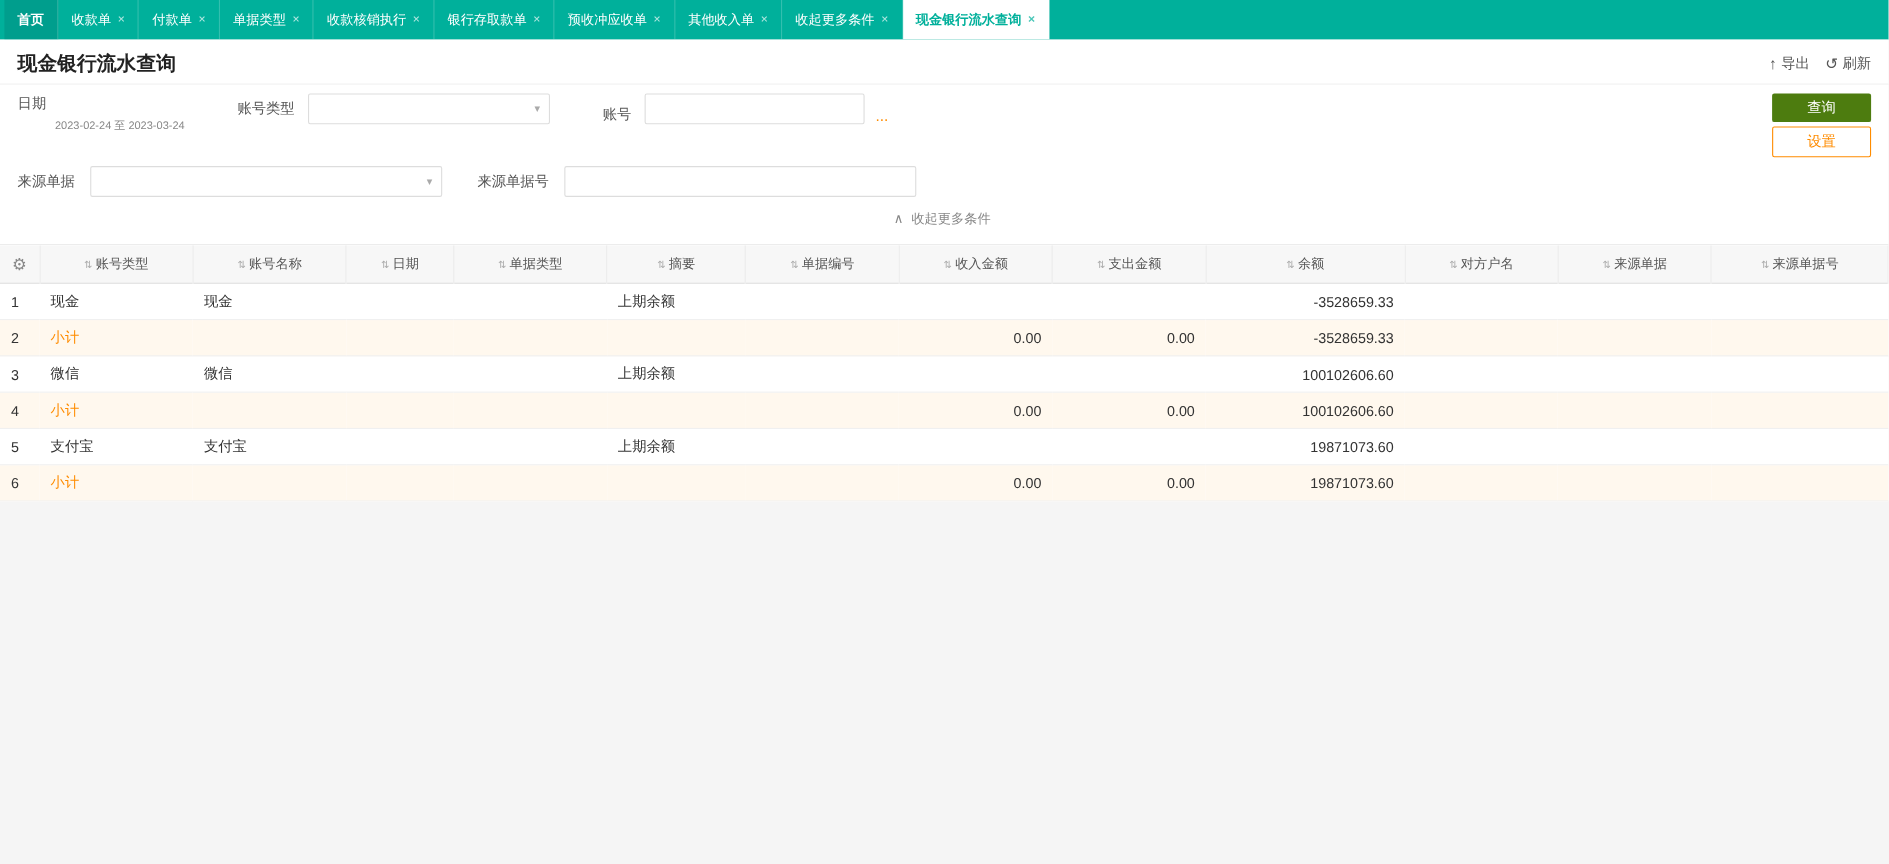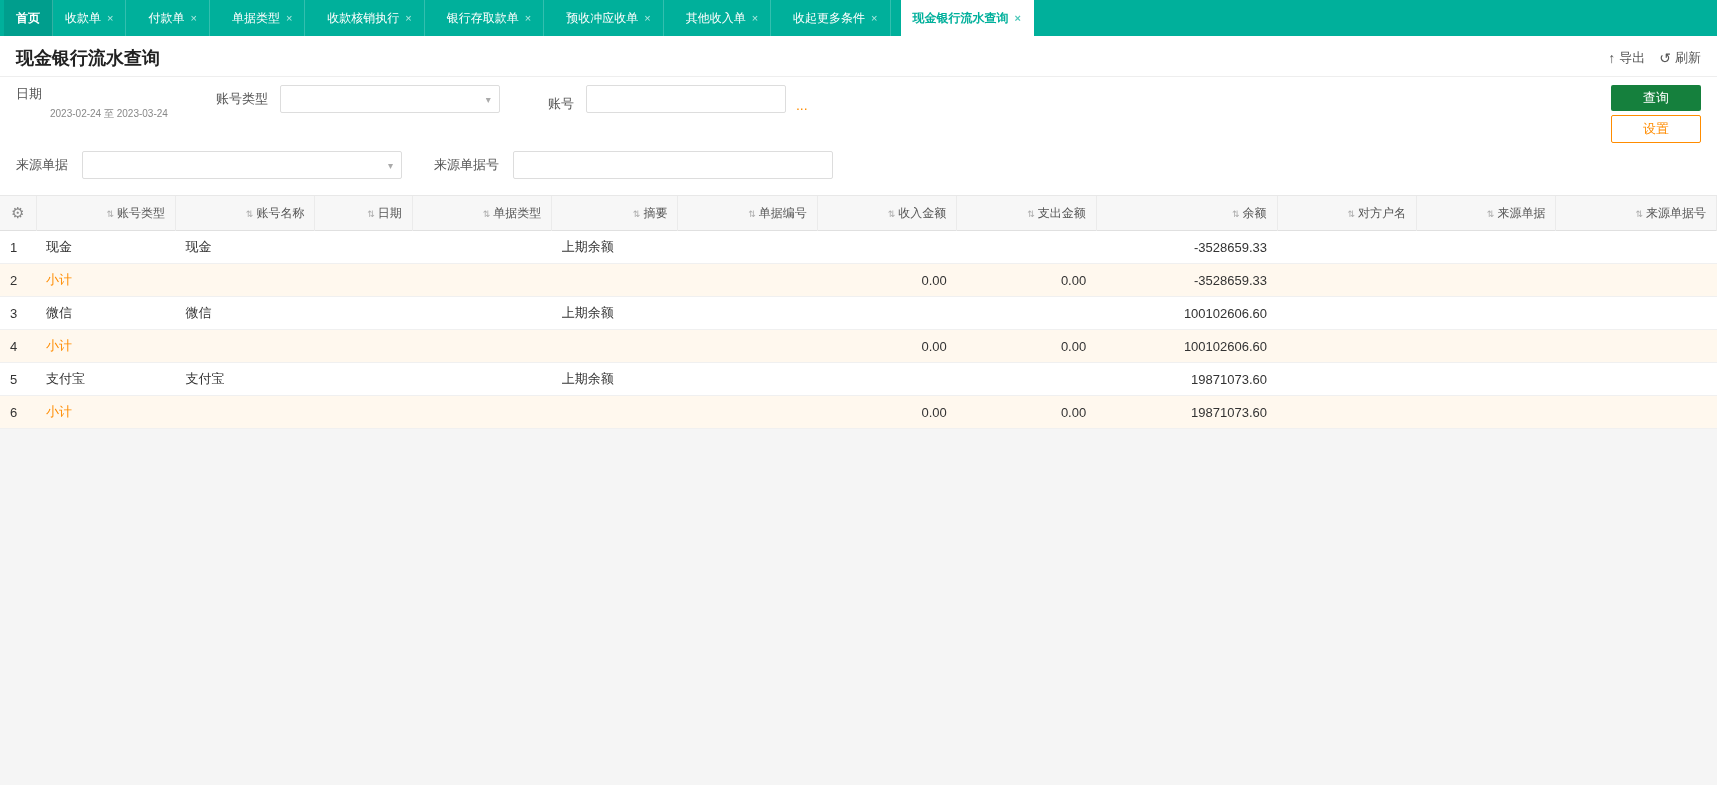--- a/index.html
+++ b/index.html
@@ -122,21 +122,21 @@
       font-size: 12px;
       outline: none;
     }
     .ellipsis-btn {
       color: #ff8c00;
       cursor: pointer;
       font-size: 14px;
       margin-left: 4px;
     }
     .query-btn {
-      background: #15803d;
+      background: #4d7c0f;
       color: #fff;
       border: none;
       padding: 4px 32px;
       border-radius: 2px;
       cursor: pointer;
       font-size: 13px;
     }
     .settings-btn {
       background: #fff;
       color: #ff8c00;
@@ -167,21 +167,21 @@
       width: 100%;
       border-collapse: collapse;
       font-size: 13px;
     }
     thead tr {
       background: #f7f7f7;
       border-bottom: 1px solid #e0e0e0;
     }
     thead th {
       padding: 8px 10px;
-      text-align: right;
+      text-align: center;
       color: #555;
       font-weight: normal;
       border-right: 1px solid #ebebeb;
       white-space: nowrap;
       font-size: 12px;
     }
     thead th .sort-arrows {
       font-size: 9px;
       color: #aaa;
       margin-right: 3px;
@@ -221,21 +221,21 @@
     }
   </style>
 </head>
 <body>
 
 <div class="top-nav">
   <div class="nav-tab home">
     <span>首页</span>
   </div>
 
-  <div id="nav-tabs-container" style="display:flex;align-items:center;gap:10px;">
+  <div id="nav-tabs-container" style="display:flex;align-items:center;">
       <div class="nav-tab">
         <span>收款单</span>
         <span class="close-x">×</span>
       </div>
       <div class="nav-tab">
         <span>付款单</span>
         <span class="close-x">×</span>
       </div>
       <div class="nav-tab">
         <span>单据类型</span>
@@ -321,20 +321,24 @@
       <span class="filter-label">来源单据</span>
       <div class="filter-select" style="min-width:320px;">
         <span class="filter-select-text"></span>
         <span class="filter-select-arrow">▾</span>
       </div>
 
       <span class="filter-label" style="margin-left:24px;">来源单据号</span>
       <input class="filter-input" style="min-width: 320px;" value="">
     </div>
 
+    <div class="collapse-bar">
+      <span>∧</span>
+      <span>收起更多条件</span>
+    </div>
   </div>
 
   <div class="table-container">
     <table>
       <thead>
         <tr id="table-header-row">
             <th class="settings-col"><span class="gear-icon">⚙</span></th>
             <th><span class="sort-arrows">⇅</span>账号类型</th>
             <th><span class="sort-arrows">⇅</span>账号名称</th>
             <th><span class="sort-arrows">⇅</span>日期</th>

